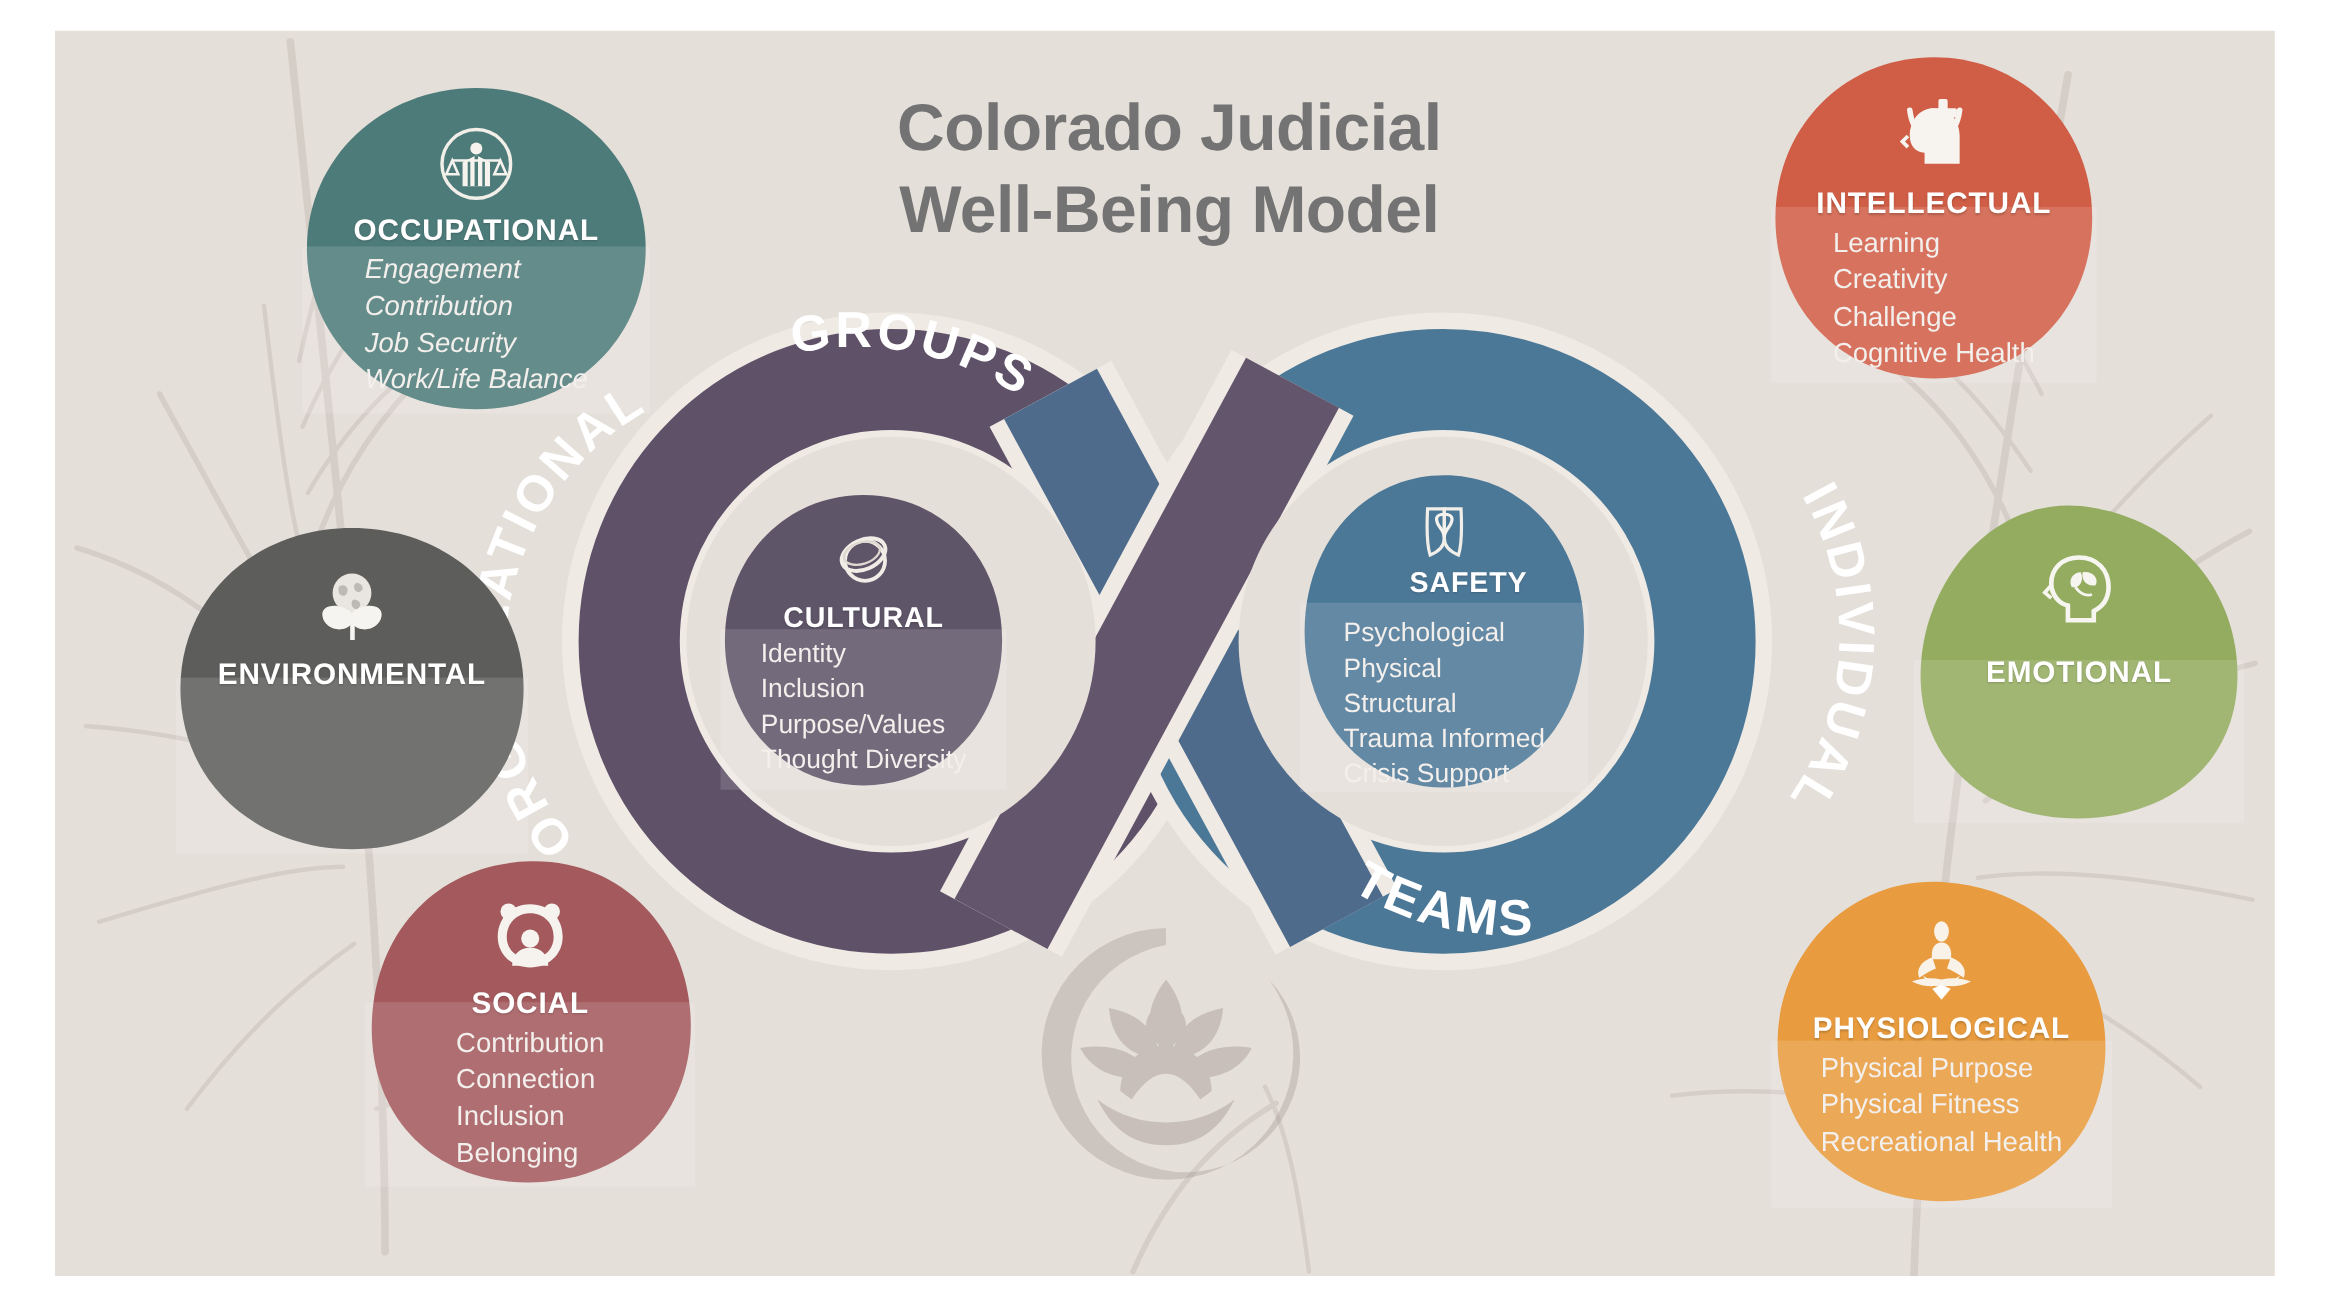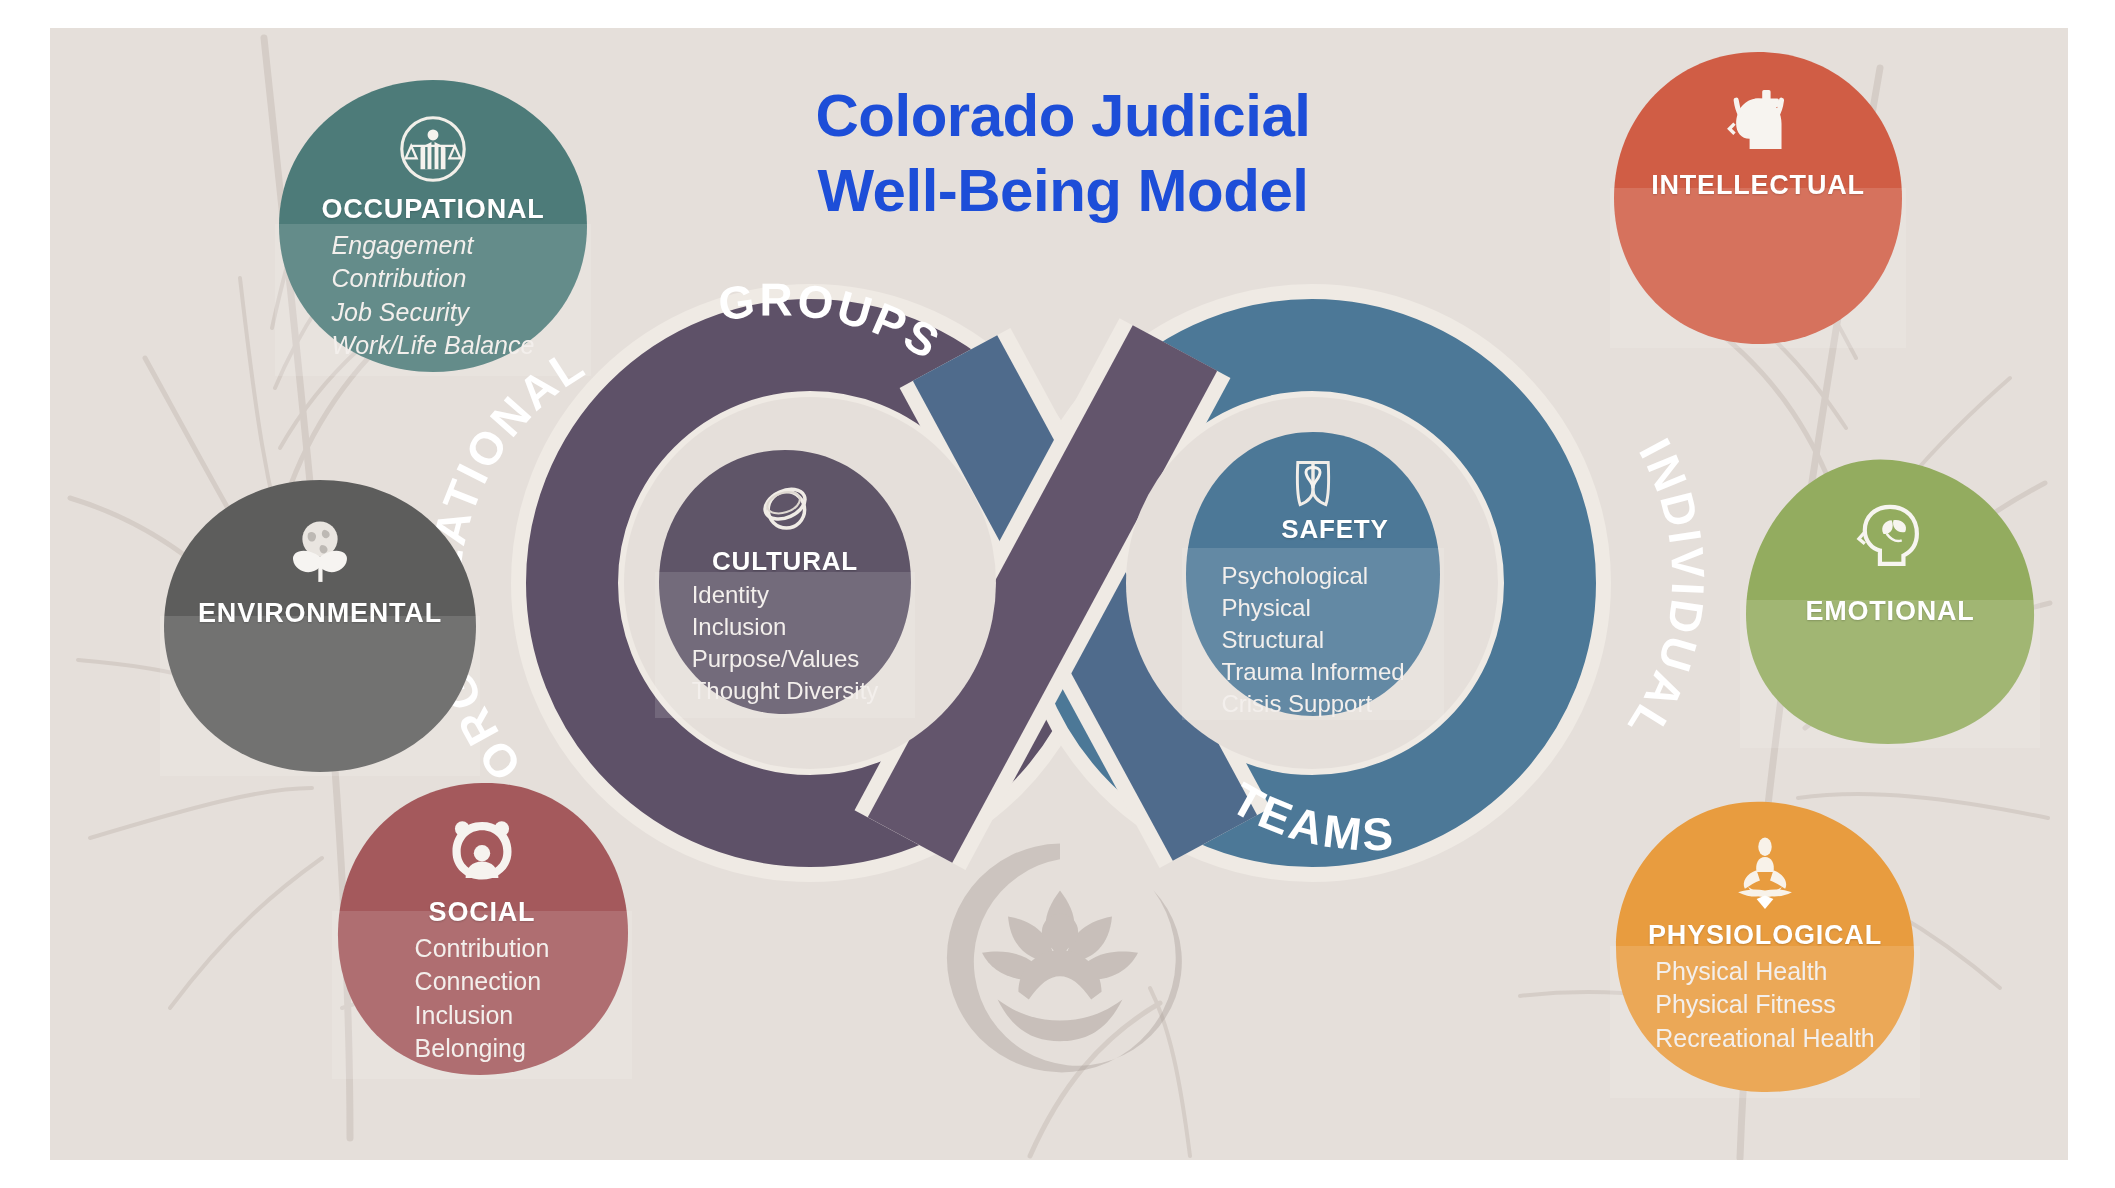--- a/index.html
+++ b/index.html
@@ -10,21 +10,21 @@
 
   
   #canvas{position:absolute;left:50px;top:28px;width:2018px;height:1132px;
           background:#e5dfda;overflow:hidden;}
 
   
   .branches{position:absolute;inset:0;opacity:.55;pointer-events:none;}
 
   
   #title{position:absolute;left:618px;top:50px;width:790px;text-align:center;
-         color:#1d4ed8;font-weight:bold;font-size:60px;line-height:1.25;
+         color:#737373;font-weight:bold;font-size:60px;line-height:1.25;
          letter-spacing:-0.5px;}
   #title .l2{display:block;}
 
   
   #loop{position:absolute;left:0;top:0;width:2018px;height:1132px;}
 
   
   .bubble{position:absolute;display:flex;flex-direction:column;align-items:center;
           justify-content:flex-start;box-sizing:border-box;}
   .bubble .glyph{position:relative;z-index:3;display:block;}
@@ -287,20 +287,26 @@
       <svg class="glyph" width="84" height="84" viewBox="0 0 100 100" style="margin-top:-52px;">
         <path d="M50 22 C 68 22, 78 36, 78 52 L 78 82 L 40 82 L 40 70
                  C 30 70, 24 62, 24 52 C 24 36, 34 22, 50 22 Z" fill="#f7f4f0"></path>
         <path d="M24 24 C 26 40, 32 48, 40 52" fill="none" stroke="#f7f4f0" stroke-width="6" stroke-linecap="round"></path>
         <path d="M78 24 C 76 40, 70 48, 62 52" fill="none" stroke="#f7f4f0" stroke-width="6" stroke-linecap="round"></path>
         <path d="M22 52 L 16 58 L 22 64" fill="none" stroke="#f7f4f0" stroke-width="4"></path>
         <rect x="55" y="12" width="10" height="30" rx="2" fill="#f7f4f0"></rect>
         <rect x="45" y="22" width="30" height="10" rx="2" fill="#f7f4f0"></rect>
       </svg>
       <div class="btitle" style="margin-top:6px;">INTELLECTUAL</div>
+      <div class="blist" style="margin-top:4px;">
+        <div>Learning</div>
+        <div>Creativity</div>
+        <div>Challenge</div>
+        <div>Cognitive Health</div>
+      </div>
     </div>
 
     <div class="bubble big" style="left:1690px;top:428px;width:300px;height:292px;padding-top:96px;">
       <svg class="shape" viewBox="0 0 300 292">
         <path d="M152 4 C 240 14, 296 82, 294 162 C 292 240, 230 288, 148 288
                  C 64 288, 6 236, 6 158 C 6 74, 70 -4, 152 4 Z" fill="#93ac5f"></path>
       </svg>
       <div class="tint" style="height:148px;"></div>
       <svg class="glyph" width="84" height="84" viewBox="0 0 100 100" style="margin-top:-62px;">
         <path d="M50 20 C 70 20, 82 34, 82 52 C 82 66, 74 74, 66 78 L 66 88 L 38 88
@@ -325,20 +331,20 @@
         <path d="M40 48 C 28 52, 22 62, 26 70 C 32 66, 38 62, 44 60 Z" fill="#f8f2e9"></path>
         <path d="M60 48 C 72 52, 78 62, 74 70 C 68 66, 62 62, 56 60 Z" fill="#f8f2e9"></path>
         <path d="M30 68 C 34 76, 42 80, 50 80 C 58 80, 66 76, 70 68
                  C 64 72, 58 74, 50 74 C 42 74, 36 72, 30 68 Z" fill="#f8f2e9"></path>
         <path d="M18 74 C 30 70, 40 70, 50 72 C 60 70, 70 70, 82 74
                  C 70 80, 60 80, 50 78 C 40 80, 30 80, 18 74 Z" fill="#f8f2e9"></path>
         <path d="M50 78 L 60 82 L 50 94 L 40 82 Z" fill="#ffffff"></path>
       </svg>
       <div class="btitle" style="margin-top:6px;">PHYSIOLOGICAL</div>
       <div class="blist" style="margin-top:4px;">
-        <div>Physical Health</div>
+        <div>Physical Purpose</div>
         <div>Physical Fitness</div>
         <div>Recreational Health</div>
       </div>
     </div>
 
   </div>
 </div>
 
 </body></html>

